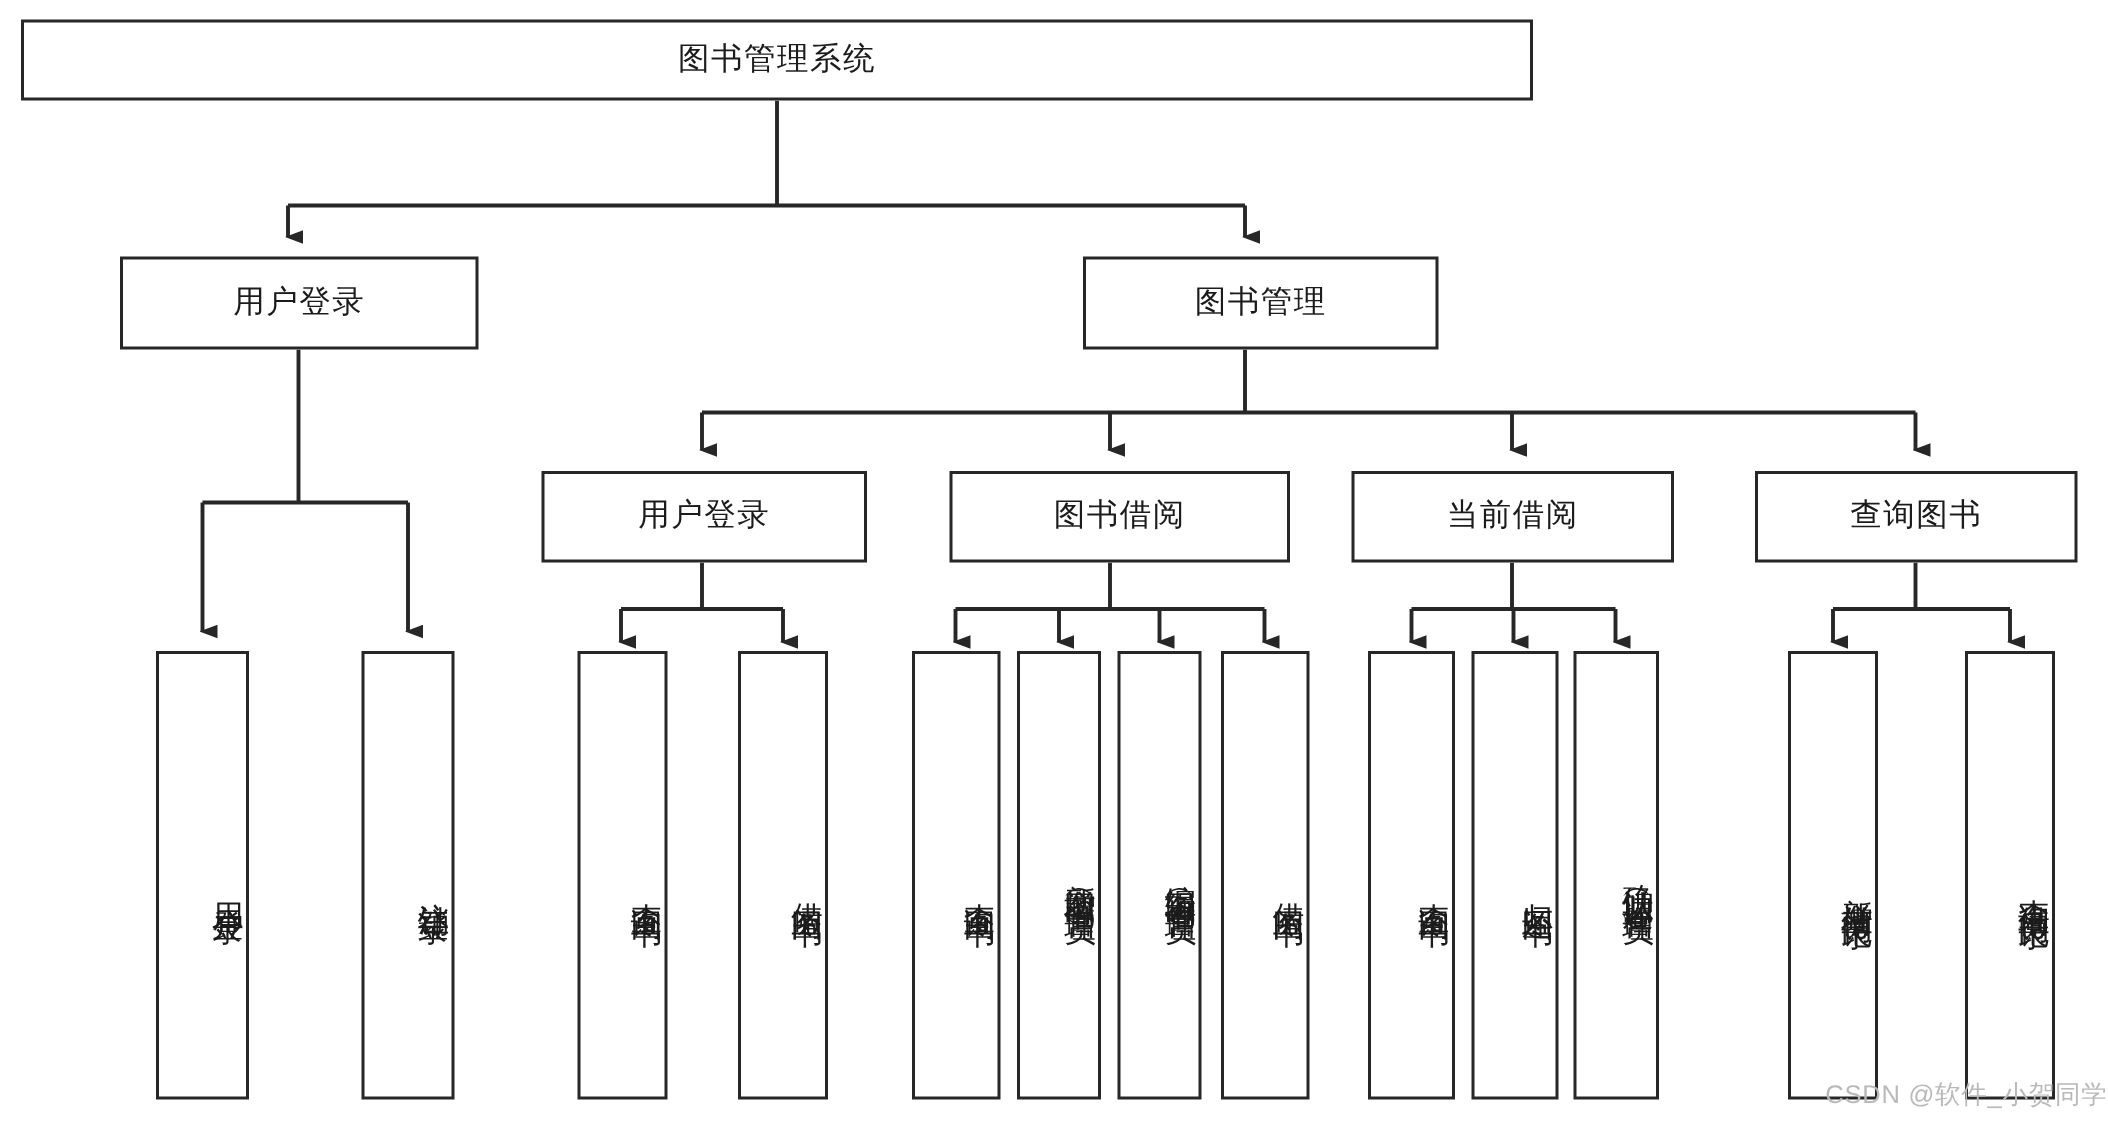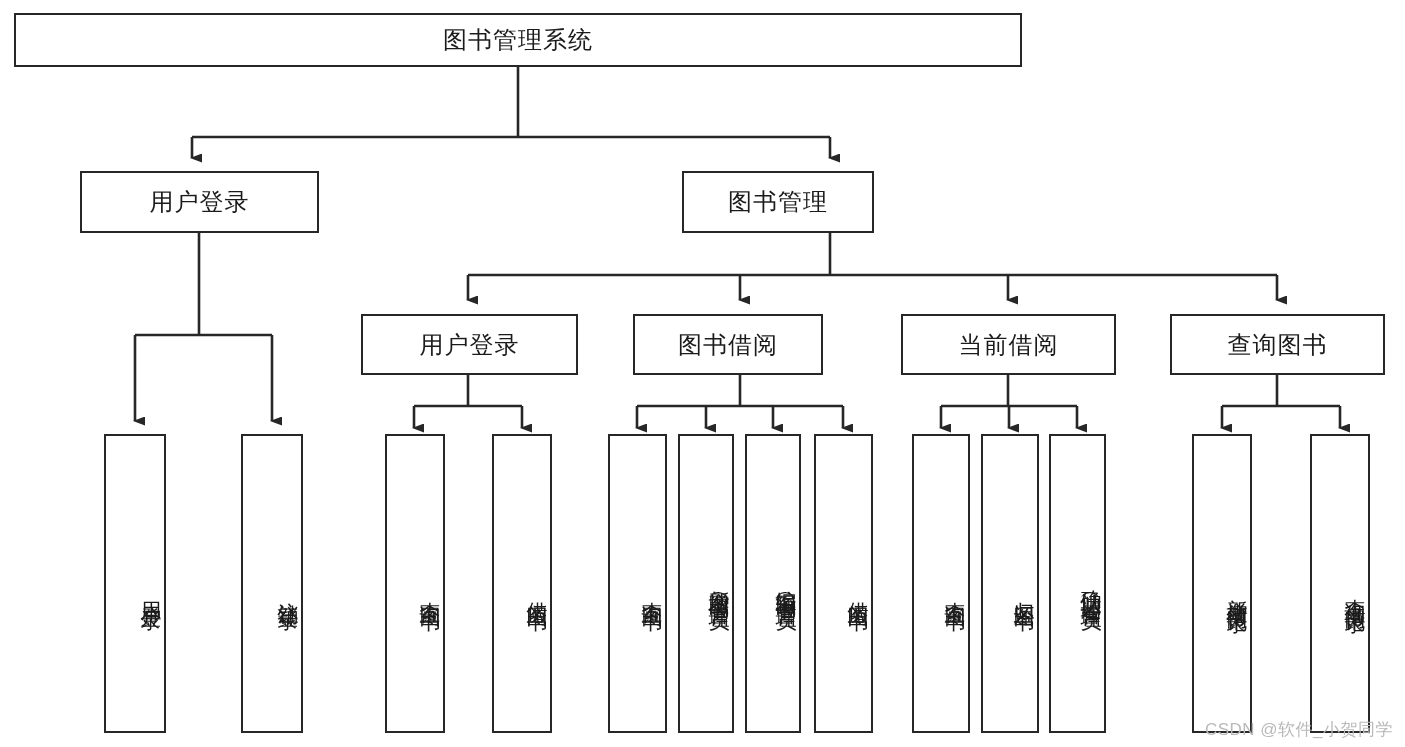--- a/index.html
+++ b/index.html
@@ -27,21 +27,21 @@
     position: absolute;
     box-sizing: border-box;
     border: 2px solid #272727;
     background: #ffffff;
     display: flex;
     align-items: center;
     justify-content: center;
     color: #1b1b1b;
   }
   .node.horiz {
-    font-size: 24px;
+    font-size: 21px;
     letter-spacing: 1px;
   }
   .node.vert {
     writing-mode: vertical-rl;
     text-orientation: upright;
     font-size: 21px;
     letter-spacing: 3px;
     align-items: flex-start;
     justify-content: center;
     padding-top: 14px;
@@ -53,21 +53,21 @@
     display: block;
     line-height: 1.25;
     white-space: pre-line;
   }
   .vert .node-label {
     writing-mode: vertical-rl;
     text-orientation: upright;
   }
   #watermark {
     position: absolute;
-    right: 12px;
+    right: 0;
     bottom: 6px;
     font-size: 17px;
     color: #b9b9b9;
     letter-spacing: 0.5px;
     white-space: nowrap;
     pointer-events: none;
     margin-top: 16px;
   }
 </style>
 </head>
@@ -126,29 +126,29 @@
   </svg>
 
   <div class="node horiz" style="left:14px; top:13px; width:1008px; height:54px;">
     <span class="node-label">图书管理系统</span>
   </div>
 
   <div class="node horiz" style="left:80px; top:171px; width:239px; height:62px;">
     <span class="node-label">用户登录</span>
   </div>
 
-  <div class="node horiz" style="left:682px; top:171px; width:192px; height:62px;">
+  <div class="node horiz" style="left:722px; top:171px; width:237px; height:62px;">
     <span class="node-label">图书管理</span>
   </div>
 
   <div class="node horiz" style="left:361px; top:314px; width:217px; height:61px;">
     <span class="node-label">用户登录</span>
   </div>
 
-  <div class="node horiz" style="left:633px; top:314px; width:190px; height:61px;">
+  <div class="node horiz" style="left:633px; top:314px; width:227px; height:61px;">
     <span class="node-label">图书借阅</span>
   </div>
 
   <div class="node horiz" style="left:901px; top:314px; width:215px; height:61px;">
     <span class="node-label">当前借阅</span>
   </div>
 
   <div class="node horiz" style="left:1170px; top:314px; width:215px; height:61px;">
     <span class="node-label">查询图书</span>
   </div>

